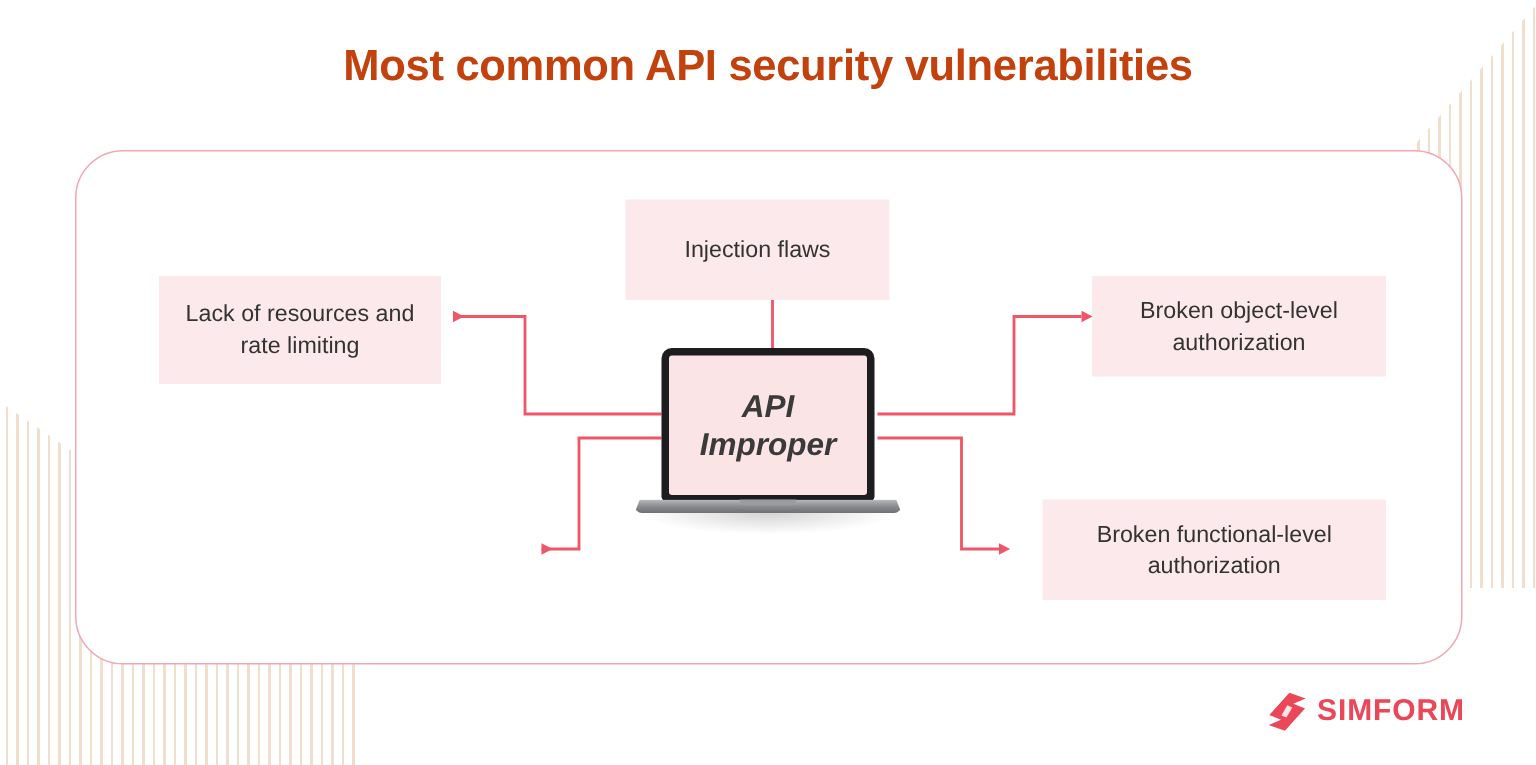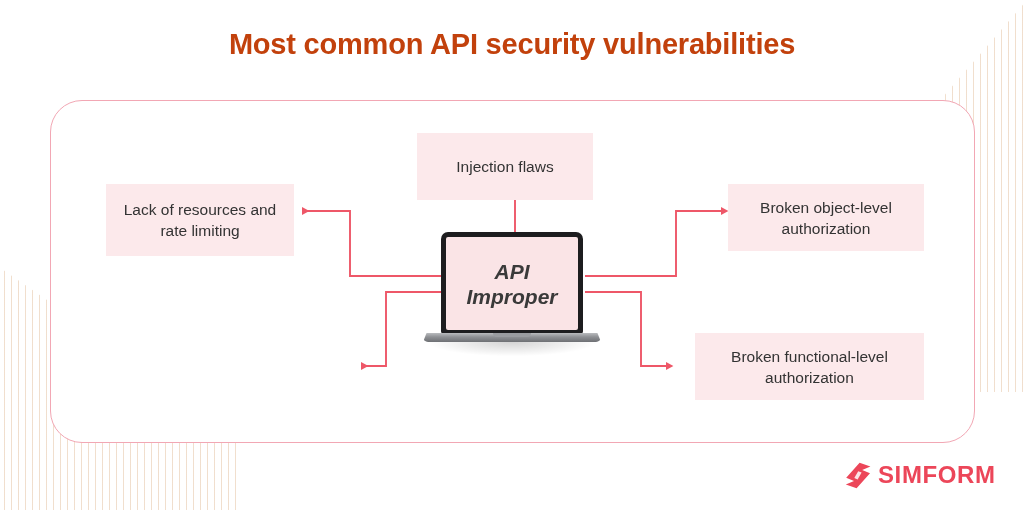--- a/index.html
+++ b/index.html
@@ -172,21 +172,21 @@
   .logo {
     position: absolute;
     left: 845px;
     top: 461px;
     display: flex;
     align-items: center;
     gap: 7px;
   }
   .logo-mark { width: 26px; height: 27px; display: block; }
   .logo-text {
-    font-size: 24px;
+    font-size: 20px;
     font-weight: bold;
     color: #ec4659;
     letter-spacing: .6px;
   }
 </style>
 </head>
 <body>
 
 <div id="infographic">
 

